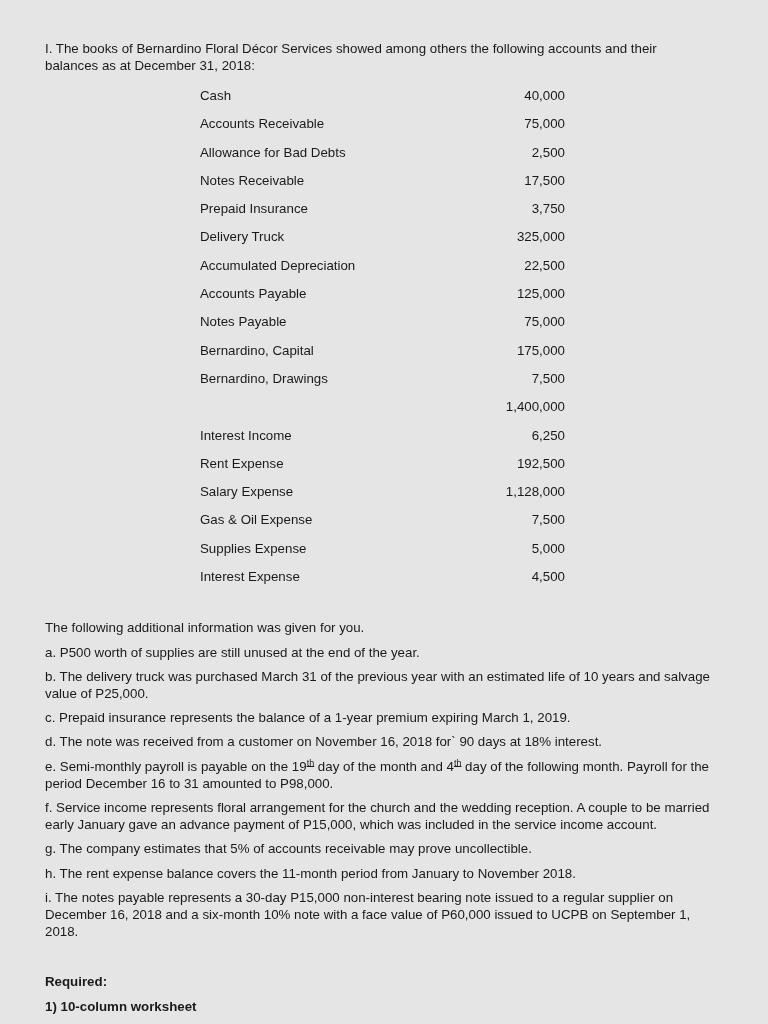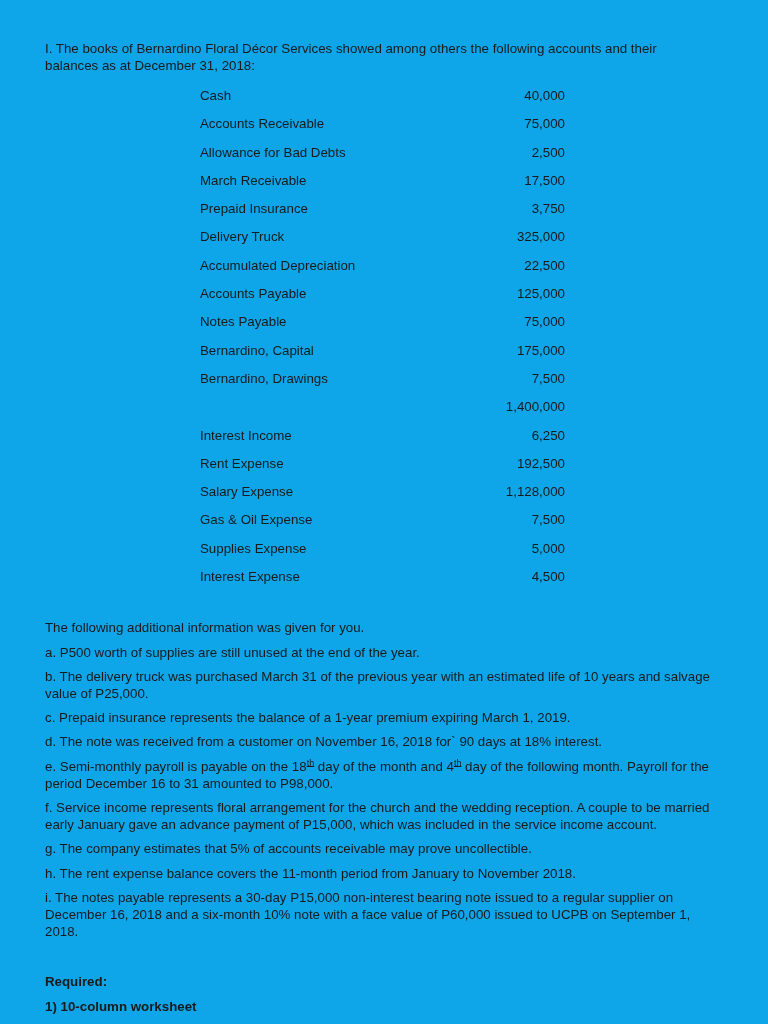--- a/index.html
+++ b/index.html
@@ -11,21 +11,21 @@
     width: 768px;
     height: 1024px;
     font-family: "Liberation Sans", sans-serif;
     color: #1a1a1a;
     -webkit-font-smoothing: antialiased;
   }
   .page {
     position: relative;
     width: 768px;
     height: 1024px;
-    background: #0ea5e9;
+    background: #e5e5e5;
     box-sizing: border-box;
     padding: 40px 58px 0 45px;
   }
   .intro {
     font-size: 13.3px;
     line-height: 17px;
     margin: 0;
     padding-right: 0px;
   }
   .accounts {
@@ -91,21 +91,21 @@
       <span class="account-name">Accounts Receivable</span>
       <span class="account-amount">75,000</span>
     </div>
 
     <div class="account-row">
       <span class="account-name">Allowance for Bad Debts</span>
       <span class="account-amount">2,500</span>
     </div>
 
     <div class="account-row">
-      <span class="account-name">March Receivable</span>
+      <span class="account-name">Notes Receivable</span>
       <span class="account-amount">17,500</span>
     </div>
 
     <div class="account-row">
       <span class="account-name">Prepaid Insurance</span>
       <span class="account-amount">3,750</span>
     </div>
 
     <div class="account-row">
       <span class="account-name">Delivery Truck</span>
@@ -176,21 +176,21 @@
   <p class="para first-note">The following additional information was given for you.</p>
 
   <p class="para">a. P500 worth of supplies are still unused at the end of the year.</p>
 
   <p class="para">b. The delivery truck was purchased March 31 of the previous year with an estimated life of 10 years and salvage value of P25,000.</p>
 
   <p class="para">c. Prepaid insurance represents the balance of a 1-year premium expiring March 1, 2019.</p>
 
   <p class="para">d. The note was received from a customer on November 16, 2018 for` 90 days at 18% interest.</p>
 
-  <p class="para"><span>e. Semi-monthly payroll is payable on the 18</span><sup>th</sup><span> day of the month and 4</span><sup>th</sup><span> day of the following month. Payroll for the period December 16 to 31 amounted to P98,000.</span></p>
+  <p class="para"><span>e. Semi-monthly payroll is payable on the 19</span><sup>th</sup><span> day of the month and 4</span><sup>th</sup><span> day of the following month. Payroll for the period December 16 to 31 amounted to P98,000.</span></p>
 
   <p class="para">f.   Service income represents floral arrangement for the church and the wedding reception.  A couple to be married early January gave an advance payment of P15,000, which was included in the service income account.</p>
 
   <p class="para">g. The company estimates that 5% of accounts receivable may prove uncollectible.</p>
 
   <p class="para">h. The rent expense balance covers the 11-month period from January to November 2018.</p>
 
   <p class="para">i.  The notes payable represents a 30-day P15,000 non-interest bearing note issued to a regular supplier on December 16, 2018 and a six-month 10% note with a face value of P60,000 issued to UCPB on September 1, 2018.</p>
 
   <div class="required-block">

